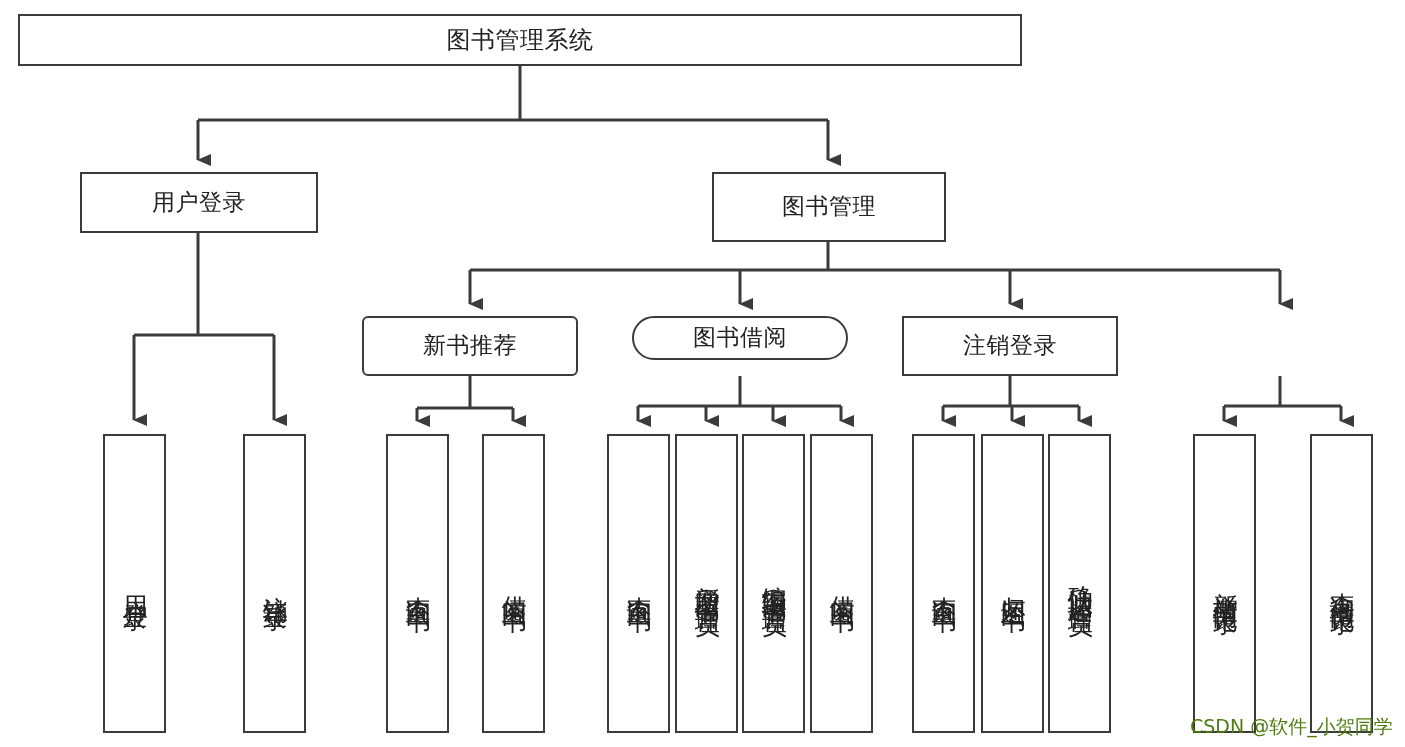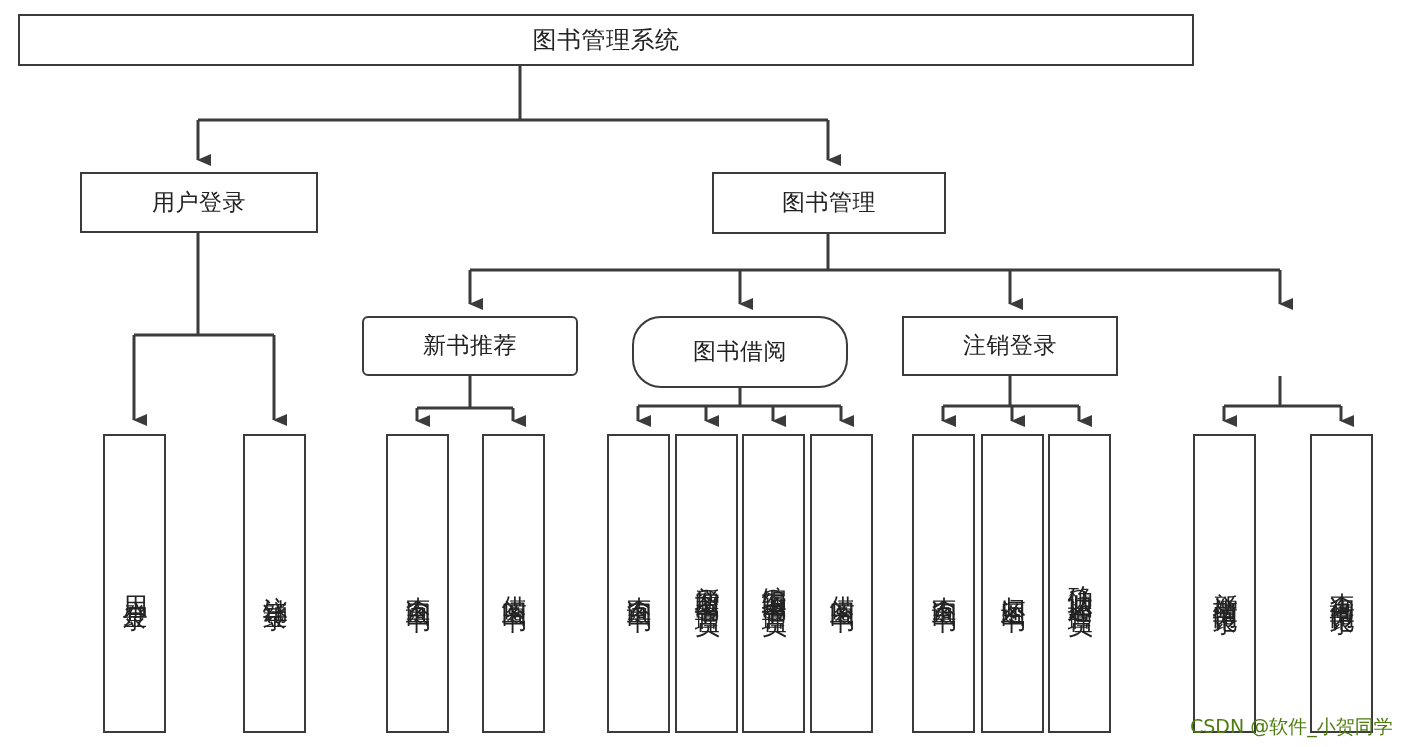--- a/index.html
+++ b/index.html
@@ -125,35 +125,35 @@
       <path d="M1012,406 L1012,421" marker-end="url(#arrow)"></path>
       <path d="M1079,406 L1079,421" marker-end="url(#arrow)"></path>
 
       <path d="M1280,376 L1280,406"></path>
       <path d="M1224,406 L1341,406"></path>
       <path d="M1224,406 L1224,421" marker-end="url(#arrow)"></path>
       <path d="M1341,406 L1341,421" marker-end="url(#arrow)"></path>
     </g>
   </svg>
 
-  <div class="node horiz root" style="left:18px; top:14px; width:1176px; height:52px;">
+  <div class="node horiz root" style="left:18px; top:14px; width:1004px; height:52px;">
     <span class="label">图书管理系统</span>
   </div>
 
   <div class="node horiz" style="left:80px; top:172px; width:238px; height:61px;">
     <span class="label">用户登录</span>
   </div>
-  <div class="node horiz" style="left:712px; top:172px; width:234px; height:62px;">
+  <div class="node horiz" style="left:712px; top:172px; width:234px; height:70px;">
     <span class="label">图书管理</span>
   </div>
 
   <div class="node horiz" style="left:362px; top:316px; width:216px; height:60px;border-radius:6px;">
     <span class="label">新书推荐</span>
   </div>
-  <div class="node horiz" style="left:632px; top:316px; width:216px; height:72px;border-radius:29px;">
+  <div class="node horiz" style="left:632px; top:316px; width:216px; height:44px;border-radius:29px;">
     <span class="label">图书借阅</span>
   </div>
   <div class="node horiz" style="left:902px; top:316px; width:216px; height:60px;">
     <span class="label">注销登录</span>
   </div>
 
   <div class="node vert" style="left:103px; top:434px; width:63px; height:299px;">
     <span class="label">用户登录</span>
   </div>
   <div class="node vert" style="left:243px; top:434px; width:63px; height:299px;">

